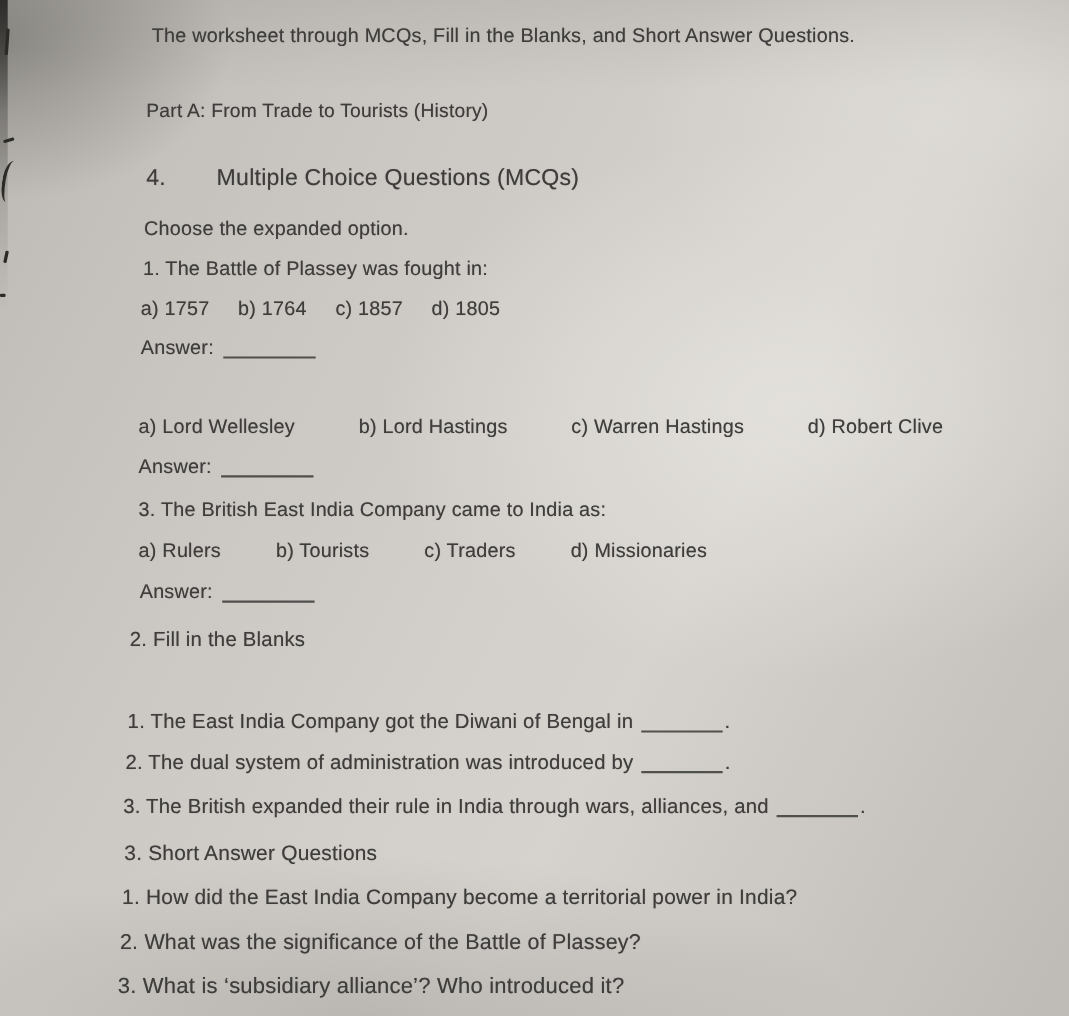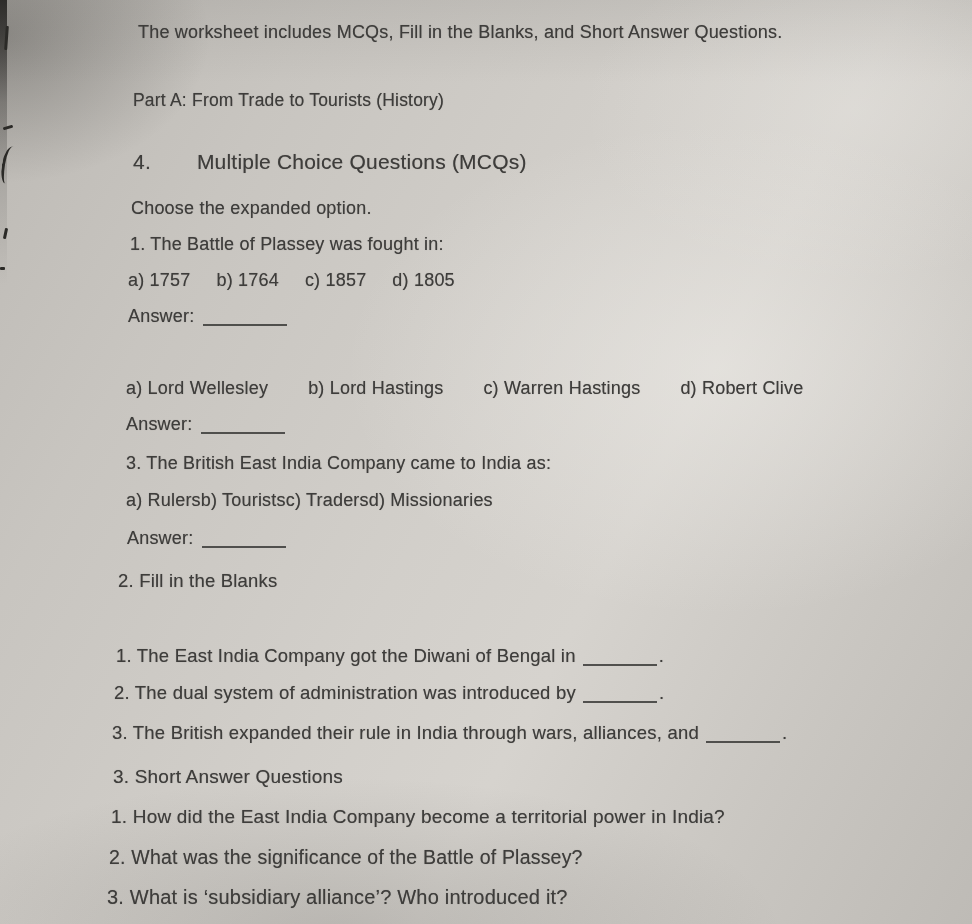--- a/index.html
+++ b/index.html
@@ -27,24 +27,24 @@
   
   #intro {top:22px;  left:138px; font-size:18px;}
   #parta {top:90px;  left:133px; font-size:17.5px;}
   #mcqh  {top:150px; left:133px; font-size:21px;}
   #mcqh .mcq-title{margin-left:46px;}
   #choose{top:198px; left:131px; font-size:18px;}
   #q1    {top:234px; left:130px; font-size:18px;}
   #o1    {top:270px; left:128px; font-size:18px; display:flex; gap:26px;}
   #a1    {top:306px; left:128px; font-size:18px;}
   #q2    {top:342px; left:127px; font-size:18px;}
-  #o2    {top:378px; left:126px; font-size:18px; display:flex; gap:40px;}
+  #o2    {top:378px; left:126px; font-size:18px; display:flex; gap:58px;}
   #a2    {top:414px; left:126px; font-size:18px;}
   #q3    {top:453px; left:126px; font-size:18px;}
-  #o3    {top:490px; left:126px; font-size:18px; display:flex; }
+  #o3    {top:490px; left:126px; font-size:18px; display:flex; gap:50px;}
   #a3    {top:528px; left:127px; font-size:18px;}
   #fbh   {top:570px; left:118px; font-size:18.5px;}
   #fb1   {top:645px; left:116px; font-size:18.5px;}
   #fb2   {top:682px; left:114px; font-size:18.5px;}
   #fb3   {top:722px; left:112px; font-size:18.5px;}
   #sah   {top:766px; left:113px; font-size:19px;}
   #sa1   {top:806px; left:111px; font-size:19px;}
   #sa2   {top:846px; left:109px; font-size:19.5px;}
   #sa3   {top:886px; left:107px; font-size:20px;}
 
@@ -76,21 +76,21 @@
 
 <div class="stage">
 
   <div class="edge-strip"></div>
   <div class="edge-mark em1"></div>
   <div class="edge-mark em2"></div>
   <div class="edge-mark em3"></div>
   <div class="edge-mark em4"></div>
   <div class="edge-mark em5"></div>
 
-  <div class="line" id="intro">The worksheet includes MCQs, Fill in the Blanks, and Short Answer Questions.</div>
+  <div class="line" id="intro">The worksheet through MCQs, Fill in the Blanks, and Short Answer Questions.</div>
 
   <div class="line" id="parta">Part A: From Trade to Tourists (History)</div>
 
   <div class="line" id="mcqh">
     <span>4.</span><span class="mcq-title">Multiple Choice Questions (MCQs)</span>
   </div>
   <div class="line" id="choose">Choose the expanded option.</div>
 
   <div class="line" id="q1">1. The Battle of Plassey was fought in:</div>
   <div class="line" id="o1">

